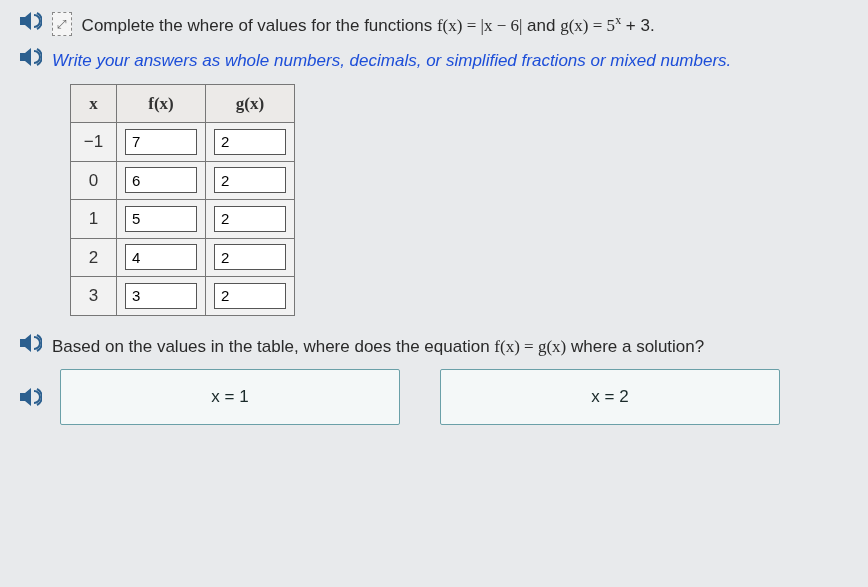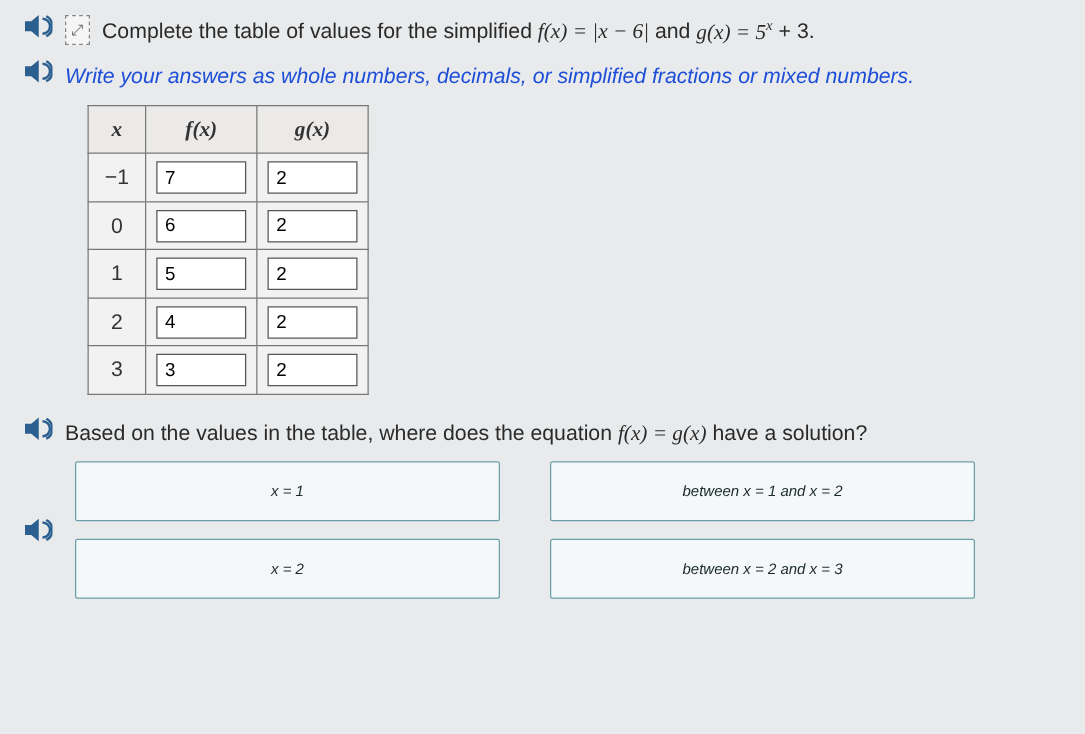--- a/index.html
+++ b/index.html
@@ -22,21 +22,21 @@
   .speaker-icon svg { display: block; }
   .readaloud-icon {
     border: 1px dashed #888;
     padding: 2px 4px;
     font-size: 12px;
     color: #666;
     background: #f5f5f5;
   }
   .prompt-text { flex: 1; color: #2a2a2a; }
   .italic-hint { font-style: italic; color: #1d4ed8; }
-  .mathit { font-style: italic; font-family: 'Times New Roman', serif; }
+  .mathit { font-family: 'Times New Roman', serif; }
   sup { font-size: 0.7em; }
 
   table.values {
     border-collapse: collapse;
     margin: 8px 0 18px 50px;
     background: #f2f2f2;
   }
   table.values th, table.values td {
     border: 1px solid #777;
     text-align: center;
@@ -75,41 +75,41 @@
     grid-template-columns: 340px 340px;
     gap: 14px 40px;
     flex: 1;
   }
   .choice-btn {
     border: 1px solid #6aa0a8;
     background: #f4f8f8;
     color: #1a2a2a;
     padding: 14px 10px;
     text-align: center;
-    font-size: 12px;
+    font-size: 17px;
     cursor: pointer;
     border-radius: 2px;
   }
   .choice-btn .mathit { font-family: inherit; }
   .speaker-side { align-self: center; }
 </style>
 </head>
 <body>
 
 <div class="row">
   <span class="speaker-icon">
     <svg width="22" height="18" viewBox="0 0 22 18">
       <polygon points="0,5 5,5 11,0 11,18 5,13 0,13" fill="#2b5f8f"></polygon>
       <path d="M14 3 A6 6 0 0 1 14 15" fill="none" stroke="#2b5f8f" stroke-width="2"></path>
       <path d="M17 1 A9 9 0 0 1 17 17" fill="none" stroke="#2b5f8f" stroke-width="2"></path>
     </svg>
   </span>
   <span class="readaloud-icon">⤢</span>
   <span class="prompt-text">
-    <span>Complete the table of values for the simplified </span><span class="mathit">f(x) = |x − 6|</span><span> and </span><span class="mathit"><span>g(x) = 5</span><sup>x</sup></span><span> + 3.</span>
+    <span>Complete the where of values for the functions </span><span class="mathit">f(x) = |x − 6|</span><span> and </span><span class="mathit"><span>g(x) = 5</span><sup>x</sup></span><span> + 3.</span>
   </span>
 </div>
 
 <div class="row">
   <span class="speaker-icon">
     <svg width="22" height="18" viewBox="0 0 22 18">
       <polygon points="0,5 5,5 11,0 11,18 5,13 0,13" fill="#2b5f8f"></polygon>
       <path d="M14 3 A6 6 0 0 1 14 15" fill="none" stroke="#2b5f8f" stroke-width="2"></path>
       <path d="M17 1 A9 9 0 0 1 17 17" fill="none" stroke="#2b5f8f" stroke-width="2"></path>
     </svg>
@@ -156,31 +156,29 @@
 
 <div class="row">
   <span class="speaker-icon">
     <svg width="22" height="18" viewBox="0 0 22 18">
       <polygon points="0,5 5,5 11,0 11,18 5,13 0,13" fill="#2b5f8f"></polygon>
       <path d="M14 3 A6 6 0 0 1 14 15" fill="none" stroke="#2b5f8f" stroke-width="2"></path>
       <path d="M17 1 A9 9 0 0 1 17 17" fill="none" stroke="#2b5f8f" stroke-width="2"></path>
     </svg>
   </span>
   <span class="prompt-text">
-    <span>Based on the values in the table, where does the equation </span><span class="mathit">f(x) = g(x)</span><span> have a solution?</span>
+    <span>Based on the values in the table, where does the equation </span><span class="mathit">f(x) = g(x)</span><span> where a solution?</span>
   </span>
 </div>
 
 <div class="choice-area">
   <span class="speaker-icon speaker-side">
     <svg width="22" height="18" viewBox="0 0 22 18">
       <polygon points="0,5 5,5 11,0 11,18 5,13 0,13" fill="#2b5f8f"></polygon>
       <path d="M14 3 A6 6 0 0 1 14 15" fill="none" stroke="#2b5f8f" stroke-width="2"></path>
       <path d="M17 1 A9 9 0 0 1 17 17" fill="none" stroke="#2b5f8f" stroke-width="2"></path>
     </svg>
   </span>
   <div class="choice-grid">
     <div class="choice-btn"><span class="mathit">x = 1</span></div>
-    <div class="choice-btn"><span class="mathit">between x = 1 and x = 2</span></div>
     <div class="choice-btn"><span class="mathit">x = 2</span></div>
-    <div class="choice-btn"><span class="mathit">between x = 2 and x = 3</span></div>
   </div>
 </div>
 
 </body></html>

